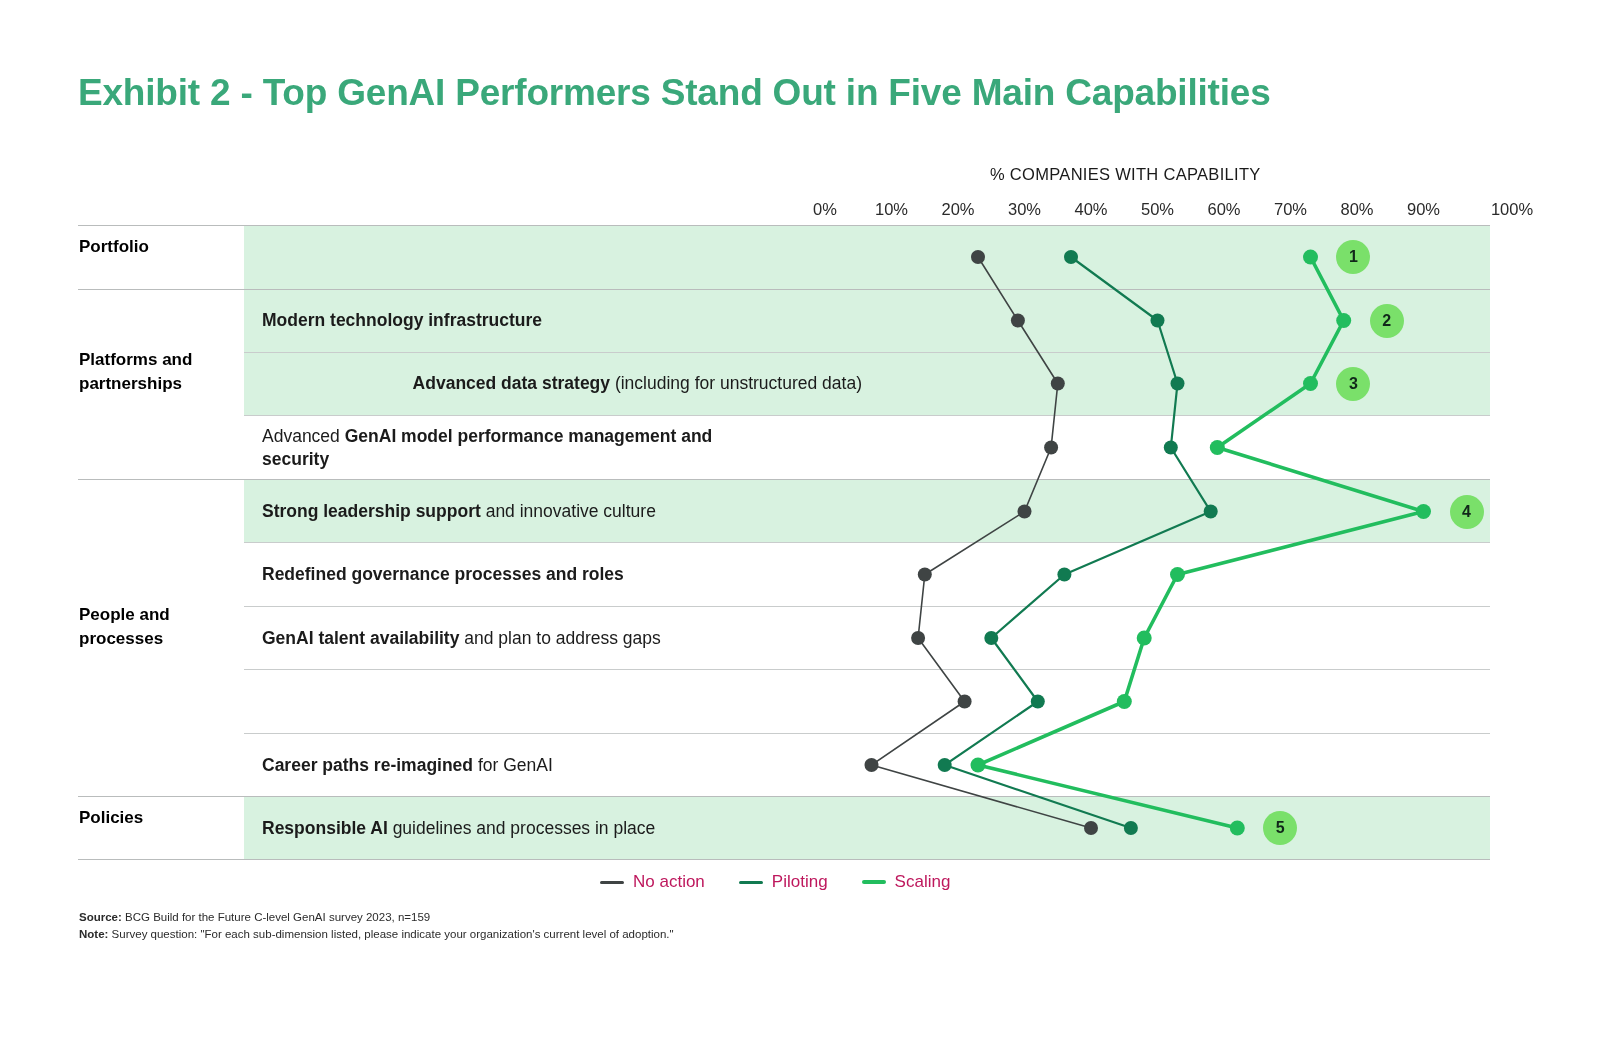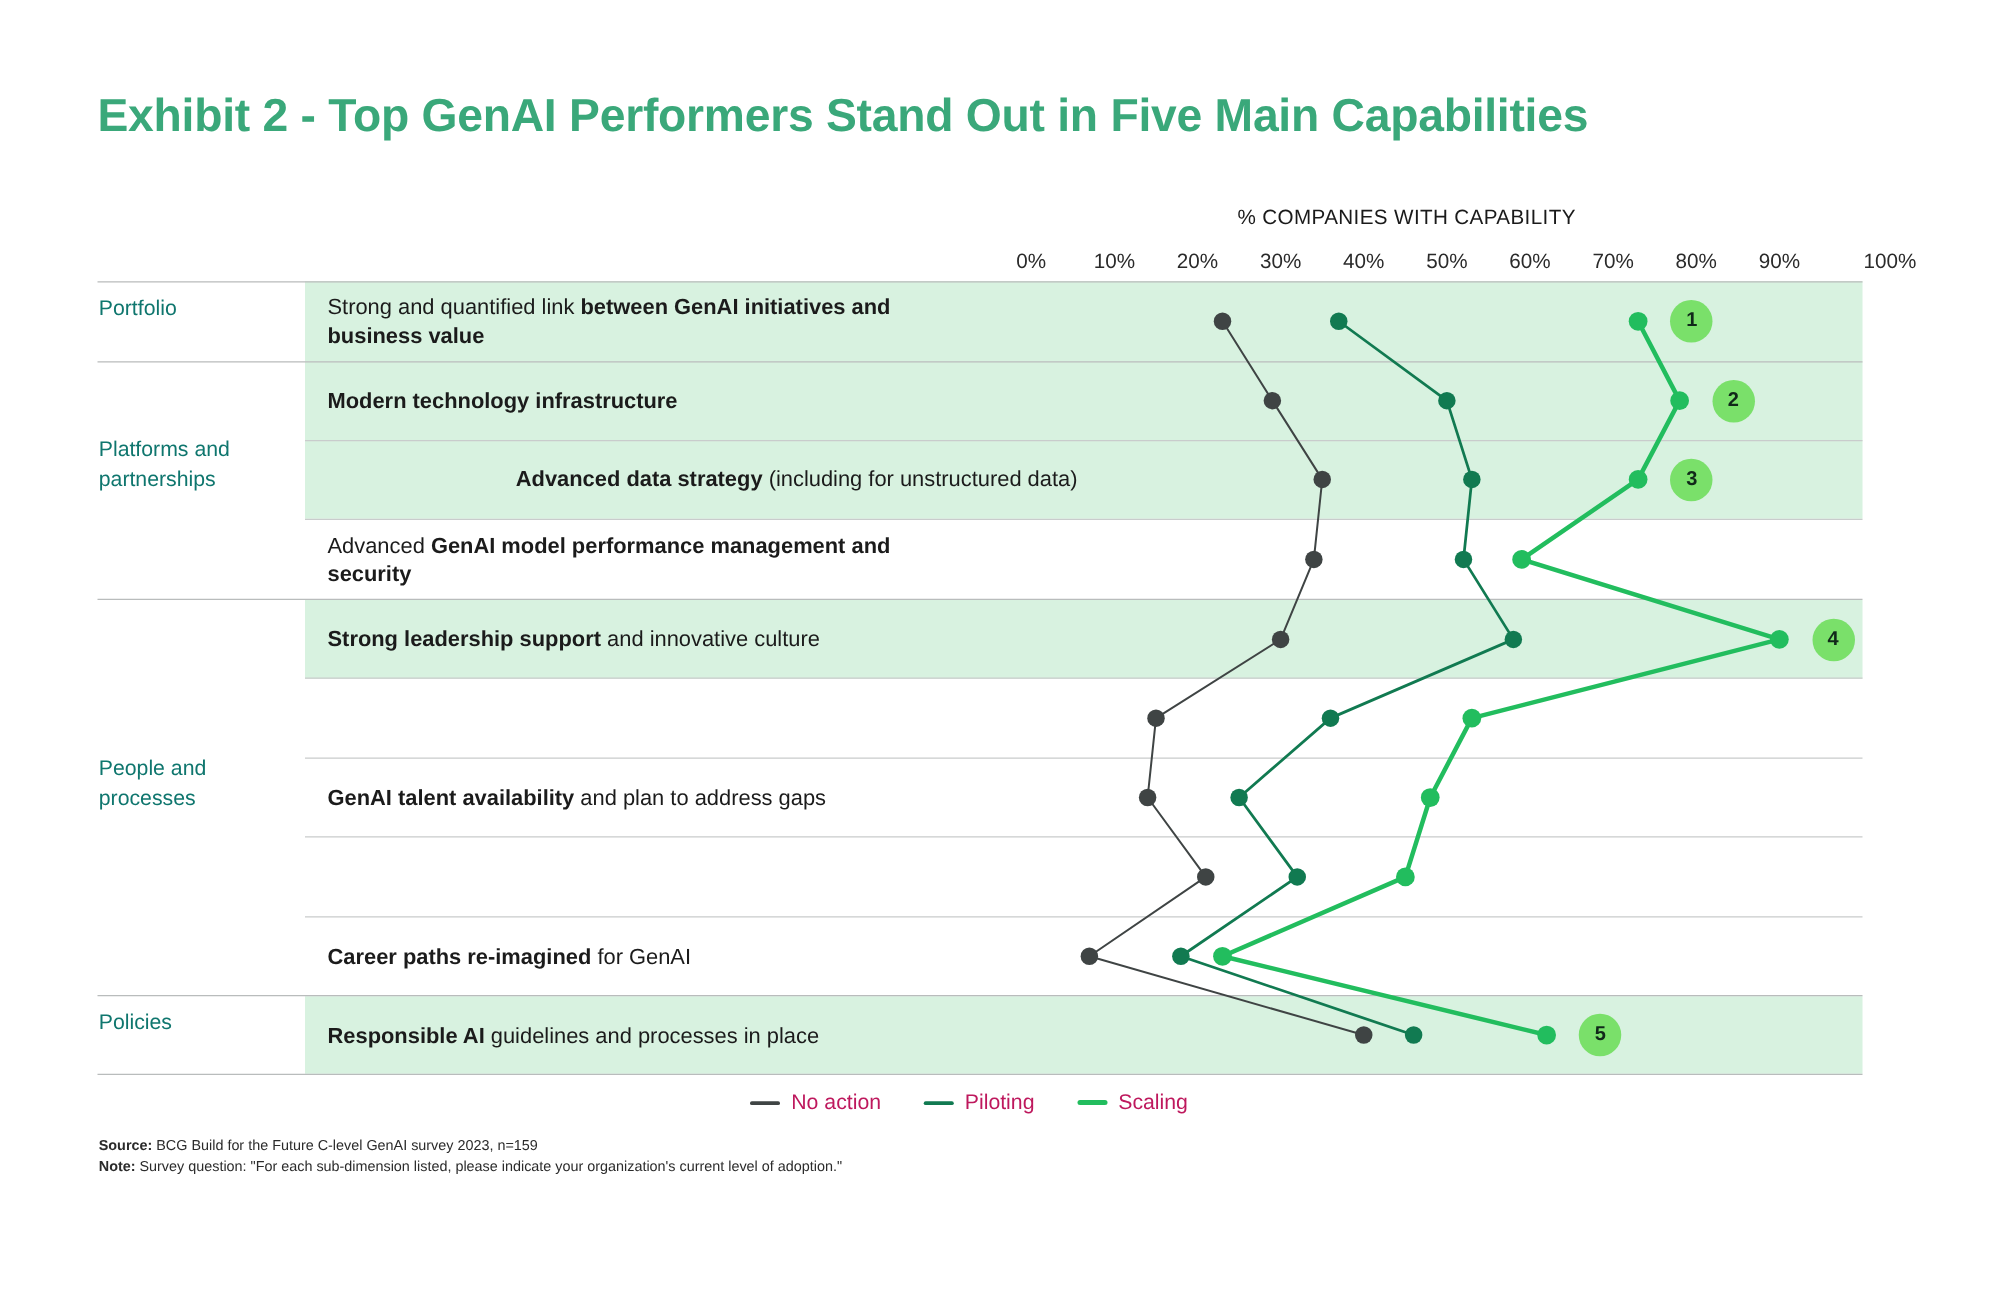--- a/index.html
+++ b/index.html
@@ -71,22 +71,22 @@
     font-weight: 400;
   }
   .row-label b { font-weight: 700; }
 
   .group-label {
     position: absolute;
     left: 79px;
     width: 160px;
     font-size: 17px;
     line-height: 24px;
-    font-weight: 400;
-    color: #0f766e;
+    font-weight: 700;
+    color: #000000;
   }
 
   
   #plot { position: absolute; left: 0; top: 0; }
 
   
   .badge {
     position: absolute;
     width: 34px; height: 34px;
     border-radius: 50%;
@@ -157,25 +157,25 @@
       <div class="row-rule thin" style="top: 415px;"></div>
       <div class="row-rule thin" style="top: 542px;"></div>
       <div class="row-rule thin" style="top: 606px;"></div>
       <div class="row-rule thin" style="top: 669px;"></div>
       <div class="row-rule thin" style="top: 733px;"></div>
       <div class="row-rule" style="top: 225px;"></div>
       <div class="row-rule" style="top: 289px;"></div>
       <div class="row-rule" style="top: 479px;"></div>
       <div class="row-rule" style="top: 796px;"></div>
       <div class="row-rule" style="top: 859px;"></div>
-      <div class="row-label" style="top: 234px; width: 520px;"><span>Strong and quantified link </span><b>between GenAI initiatives and business value</b><span></span></div>
       <div class="row-label" style="top: 309px;"><span></span><b>Modern technology infrastructure</b><span></span></div>
       <div class="row-label" style="top: 372px; text-align: right;"><span></span><b>Advanced data strategy</b><span> (including for unstructured data)</span></div>
       <div class="row-label" style="top: 424.5px; width: 520px;"><span>Advanced </span><b>GenAI model performance management and security</b><span></span></div>
       <div class="row-label" style="top: 500px;"><span></span><b>Strong leadership support</b><span> and innovative culture</span></div>
+      <div class="row-label" style="top: 563px;"><span></span><b>Redefined governance processes and roles</b><span></span></div>
       <div class="row-label" style="top: 626.5px;"><span></span><b>GenAI talent availability</b><span> and plan to address gaps</span></div>
       <div class="row-label" style="top: 816.5px;"><span></span><b>Responsible AI</b><span> guidelines and processes in place</span></div>
       <div class="row-label" style="top: 753.5px;"><span></span><b>Career paths re-imagined</b><span> for GenAI</span></div>
       <div class="group-label" style="top: 235px;">
         <div>Portfolio</div>
       </div>
       <div class="group-label" style="top: 348px;">
         <div>Platforms and</div>
         <div>partnerships</div>
       </div>

